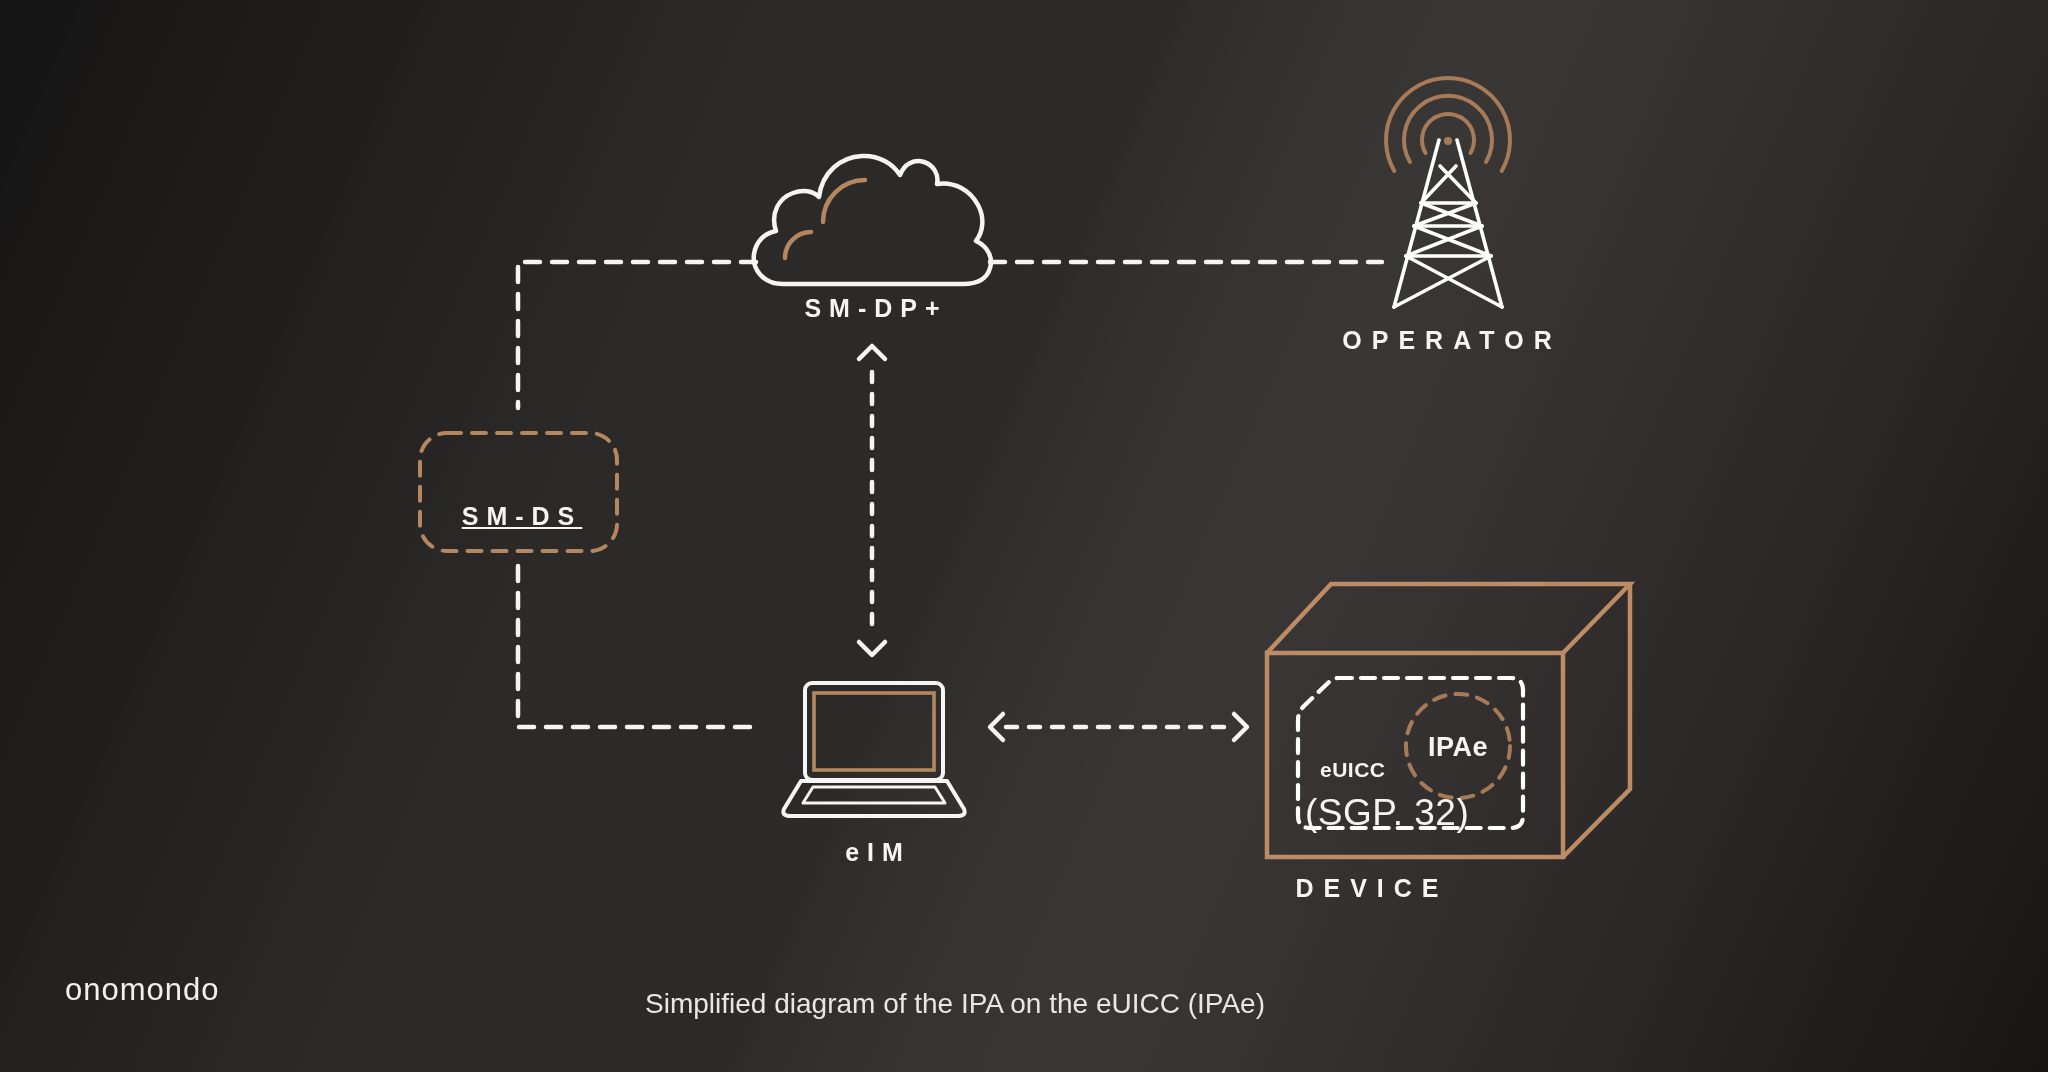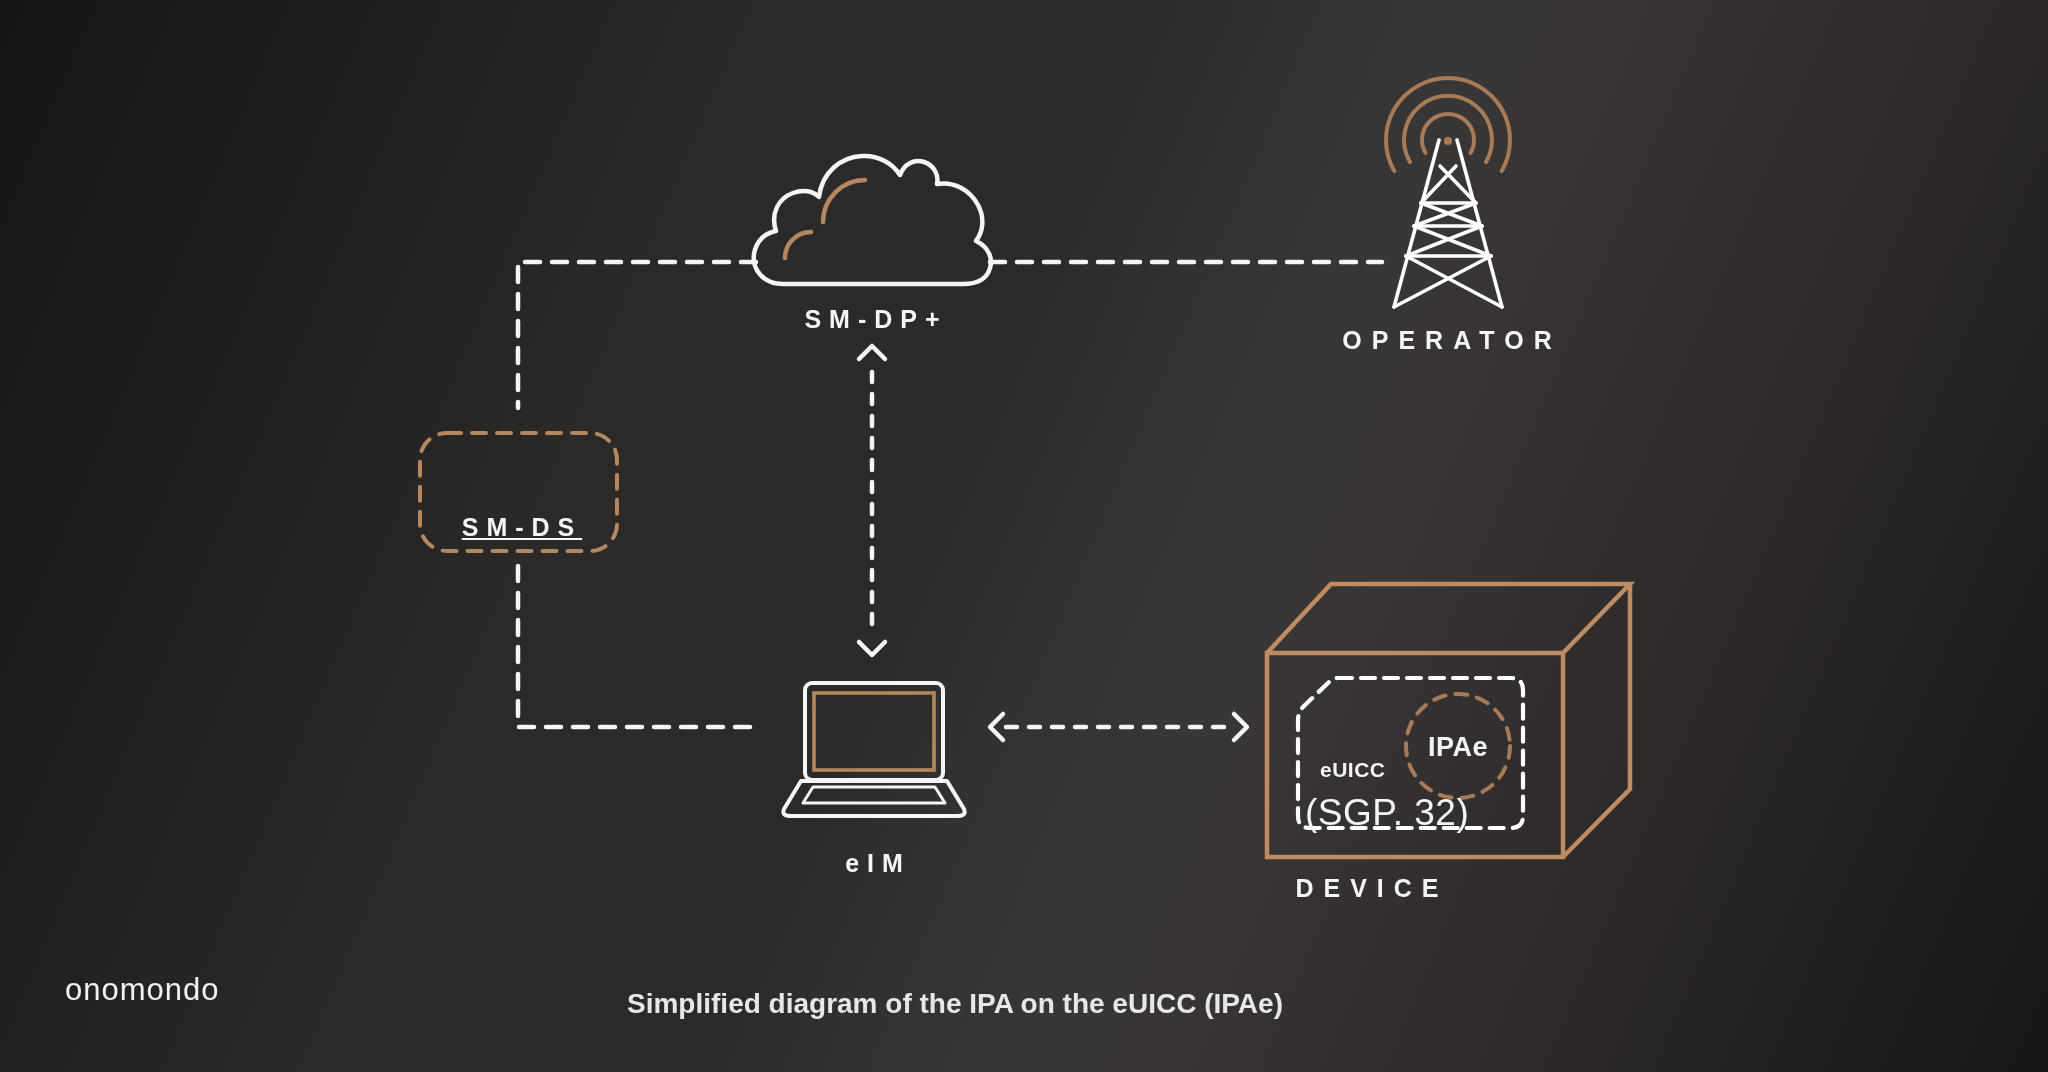--- a/index.html
+++ b/index.html
@@ -27,34 +27,34 @@
   svg.lineart { position: absolute; left: 0; top: 0; }
   .label {
     position: absolute;
     color: #f6f5f3;
     font-weight: bold;
     font-size: 25px;
     white-space: nowrap;
     user-select: none;
   }
   .centered { transform: translateX(-50%); }
-  .ls8  { letter-spacing: 8px; margin-top: 11px; }
+  .ls8  { letter-spacing: 8px; }
   .ls10 { letter-spacing: 10px; }
   #smdp-label    { left: 876px; top: 294px; }
   #operator-label{ left: 1452px; top: 326px; }
   #smds-label    { left: 522px; top: 502px; text-decoration: underline; }
   #eim-label     { left: 878px; top: 838px; }
   #device-label  { left: 1372px; top: 874px; }
   #ipae-label    { left: 1458px; top: 732px; transform: translateX(-50%); font-size: 27px; letter-spacing: 0.5px; text-align: center; }
   #euicc-label   { left: 1320px; top: 758px; font-size: 21px; letter-spacing: 0.5px; }
   #sgp-label     { left: 1305px; top: 792px; font-size: 37px; font-weight: normal; letter-spacing: 0.5px; }
   #caption {
     position: absolute; left: 955px; top: 988px;
     transform: translateX(-50%);
-    color: #e9e7e4; font-size: 28px; font-weight: bold;
+    color: #e9e7e4; font-size: 28px; font-weight: normal;
     white-space: nowrap;
     text-align: right;
   }
   #logo {
     position: absolute; left: 65px; top: 972px;
     color: #f2f1ef; font-size: 31px; font-weight: normal;
     letter-spacing: 1px; white-space: nowrap;
   }
 </style>
 </head>

